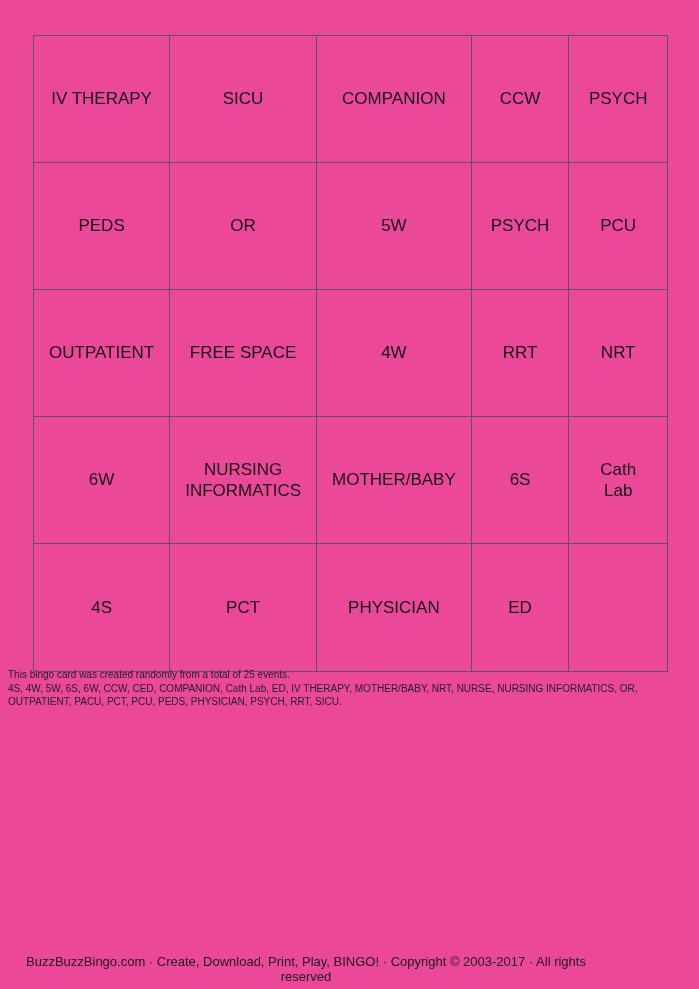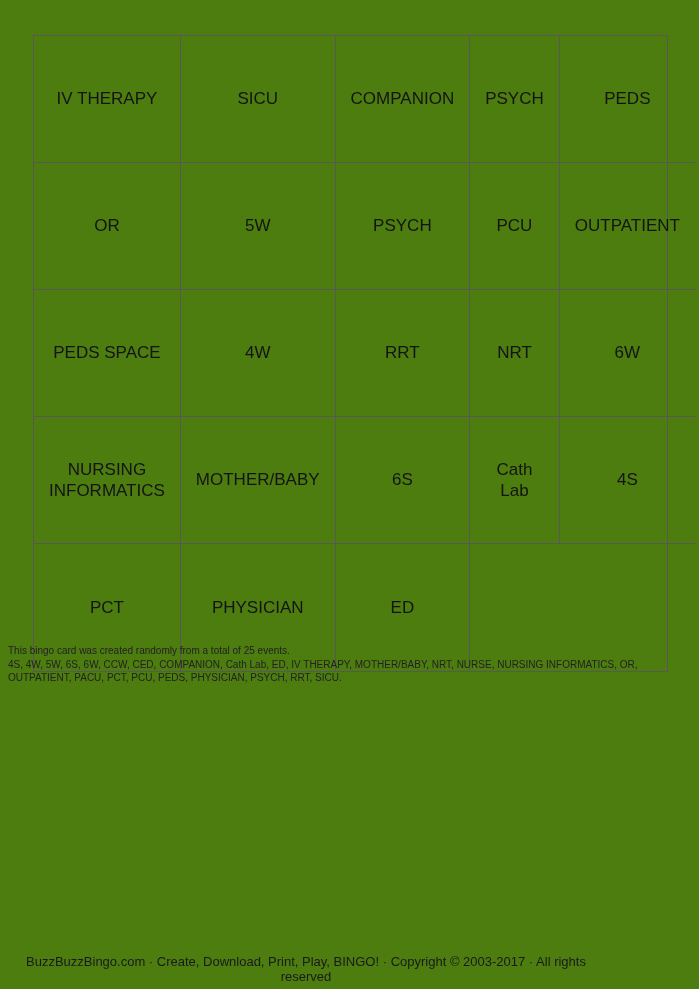--- a/index.html
+++ b/index.html
@@ -5,21 +5,21 @@
   html, body {
     margin: 0;
     padding: 0;
     background: #ffffff;
     font-family: "Liberation Sans", "DejaVu Sans", sans-serif;
   }
   .page {
     position: relative;
     width: 699px;
     height: 989px;
-    background: #4d7c0f;
+    background: #ec4899;
     overflow: hidden;
   }
   .bingo-grid {
     position: absolute;
     left: 33px;
     top: 35px;
     width: 635px;
     height: 637px;
     box-sizing: border-box;
     border: 1px solid #585858;
@@ -40,21 +40,21 @@
     line-height: 1.25;
     color: #141414;
     overflow: visible;
     word-break: keep-all;
   }
   .cell:nth-child(5n) { border-right: none; }
   .cell:nth-child(n+21) { border-bottom: none; }
   .notes {
     position: absolute;
     left: 8px;
-    top: 644px;
+    top: 668px;
     width: 688px;
     font-size: 10px;
     line-height: 13.5px;
     color: #222222;
   }
   .footer {
     position: absolute;
     left: 0;
     top: 954px;
     width: 612px;
@@ -65,30 +65,31 @@
 </style>
 </head>
 <body>
 
 <div class="page">
 
   <div class="bingo-grid">
     <div class="cell">IV THERAPY</div>
     <div class="cell">SICU</div>
     <div class="cell">COMPANION</div>
+    <div class="cell">CCW</div>
     <div class="cell">PSYCH</div>
 
     <div class="cell">PEDS</div>
     <div class="cell">OR</div>
     <div class="cell">5W</div>
     <div class="cell">PSYCH</div>
 
     <div class="cell">PCU</div>
     <div class="cell">OUTPATIENT</div>
-    <div class="cell">PEDS SPACE</div>
+    <div class="cell">FREE SPACE</div>
     <div class="cell">4W</div>
     <div class="cell">RRT</div>
 
     <div class="cell">NRT</div>
     <div class="cell">6W</div>
     <div class="cell">NURSING INFORMATICS</div>
     <div class="cell">MOTHER/BABY</div>
     <div class="cell">6S</div>
 
     <div class="cell">Cath Lab</div>

